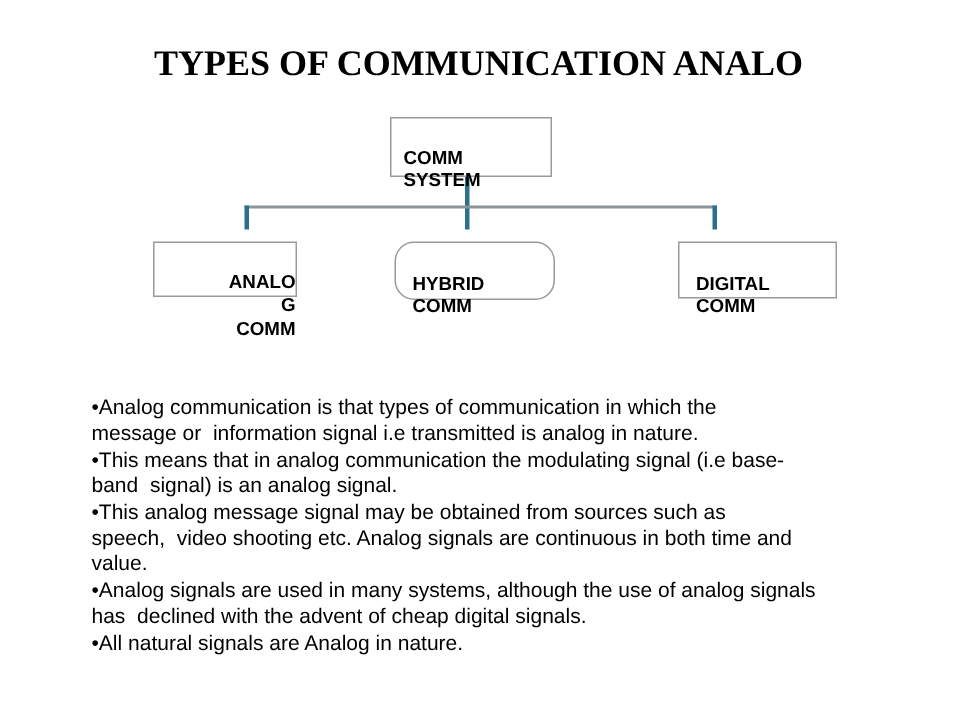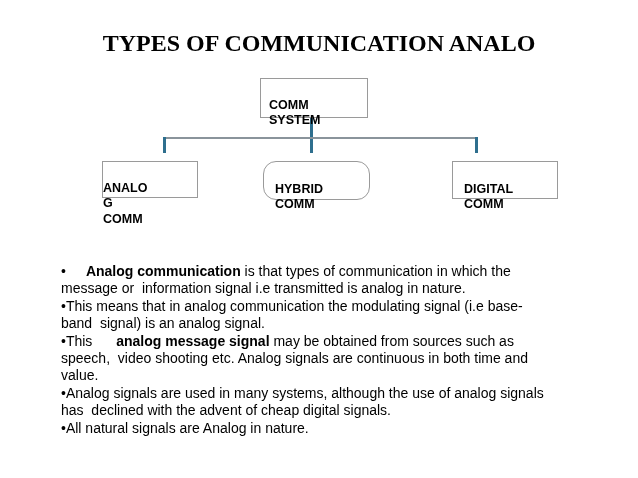--- a/index.html
+++ b/index.html
@@ -27,40 +27,40 @@
     border:1.4px solid var(--box-border,#999);
     background:#fff;
     font-weight:bold;
     font-size:12.5px;
     line-height:15.5px;
     white-space:pre-line;
     box-sizing:border-box;
     overflow:visible;
   }
   .dbox.root{left:260px;top:78px;width:108px;height:40px;padding:3px 0 0 8px;}
-  .dbox.analog{left:102px;top:161px;width:96px;height:37px;padding-top:3px;text-align:left;}
+  .dbox.analog{left:102px;top:161px;width:96px;height:37px;padding-top:3px;text-align:right;}
   .dbox.hybrid{left:263px;top:161px;width:107px;height:39px;padding:4px 0 0 11px;border-radius:13px;}
   .dbox.digital{left:452px;top:161px;width:106px;height:38px;padding:4px 0 16px 11px;}
   .conn{position:absolute;}
   .conn.h{left:163px;top:137px;width:315px;height:1.6px;background:var(--connector-h,#8a949b);}
   .conn.v-root{left:310px;top:118px;width:3px;height:35px;background:var(--connector,#2e6f8e);}
   .conn.v-left{left:163px;top:137px;width:3px;height:16px;background:var(--connector,#2e6f8e);}
   .conn.v-right{left:475px;top:137px;width:3px;height:16px;background:var(--connector,#2e6f8e);}
   .heading{
     position:absolute;left:61px;top:233px;
     font-size:14.5px;font-weight:bold;line-height:18px;
   }
   .heading .hu{border-bottom:1.8px solid #000;padding-bottom:0.5px;}
   .body-lines{
     position:absolute;left:61px;top:263px;width:530px;
     font-size:14px;line-height:17.4px;
     white-space:pre-wrap;
   }
   .tline{height:17.4px;}
-  .tline .bold{font-weight:bold;margin-left:20px;}
+  .tline .bold{font-weight:normal;}
 </style>
 </head>
 <body>
 
 <div class="slide">
 
   <div class="title">TYPES OF COMMUNICATION ANALO</div>
 
   <div class="conn v-root"></div>
   <div class="conn h"></div>

